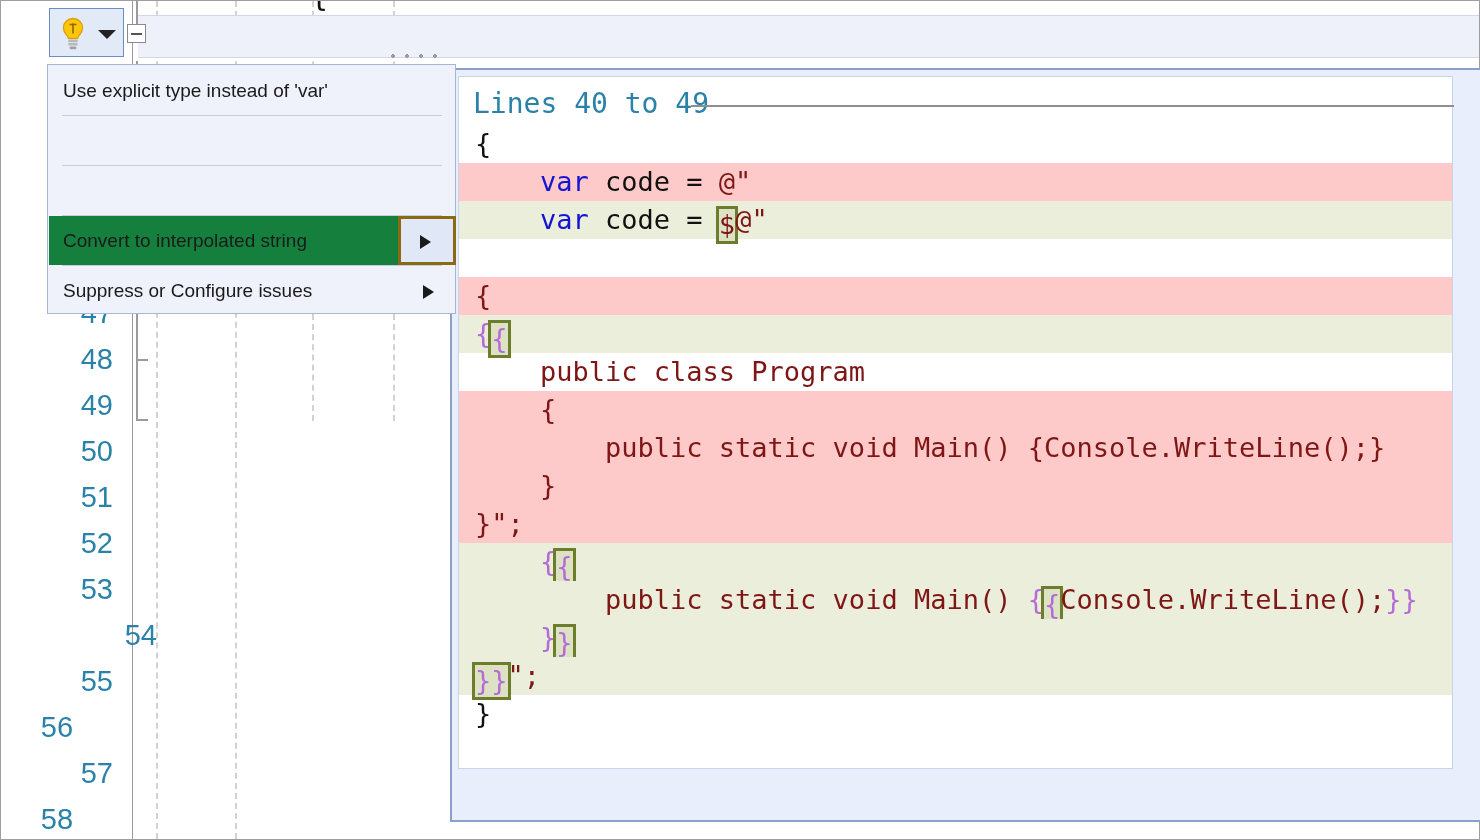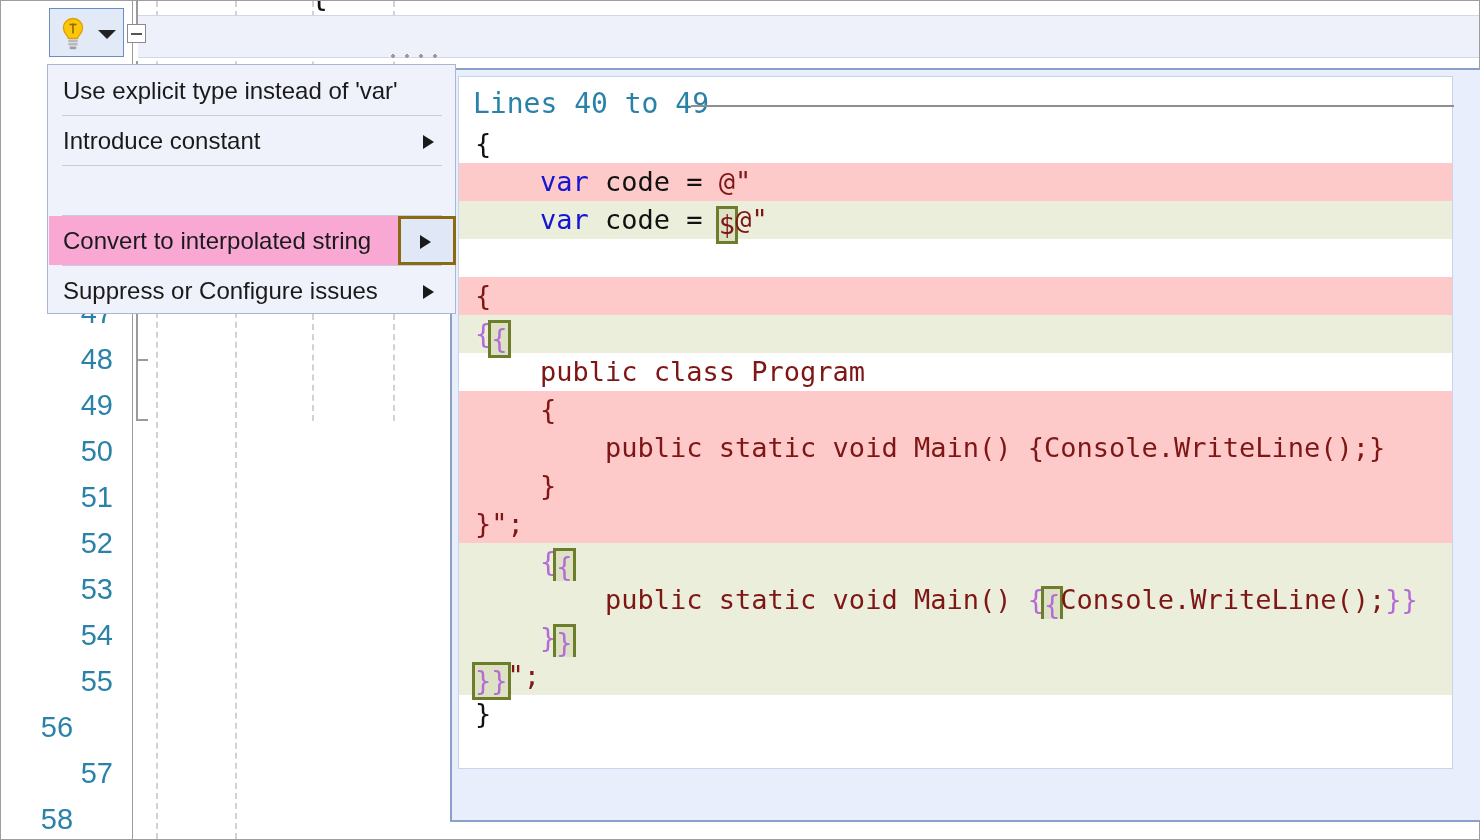--- a/index.html
+++ b/index.html
@@ -54,28 +54,28 @@
      border-left:9px solid transparent; border-right:9px solid transparent; border-top:9px solid #222; }
 
   
   #menu {
     position:absolute; left:46px; top:63px; width:409px; height:250px;
     background:#eff2fb; border:1px solid #a8b6d4; z-index:60;
   }
   .mi { position:absolute; left:1px; width:407px; height:49px; cursor:default; }
   .mi .lbl {
     position:absolute; left:14px; top:0; height:49px; line-height:49px;
-    font-size:24px; color:#1a1a1a; white-space:nowrap;
+    font-size:19px; color:#1a1a1a; white-space:nowrap;
   }
   .mi .arrow {
     position:absolute; right:22px; top:19px; width:0; height:0;
     border-top:7px solid transparent; border-bottom:7px solid transparent; border-left:11px solid #1a1a1a;
   }
   .msep { position:absolute; left:14px; width:380px; height:1px; background:#c6cde0; }
-  #mi4 { background:#f9a8d4; }
+  #mi4 { background:#15803d; }
   #mi4sub {
     position:absolute; left:349px; top:0px; width:58px; height:49px;
     border:3px solid #8a6a12; background:#e0e8f8;
   }
   #mi4sub .arrow2 { position:absolute; left:19px; top:16px; width:0; height:0;
     border-top:7px solid transparent; border-bottom:7px solid transparent; border-left:11px solid #1a1a1a; }
 
   
   #preview {
     position:absolute; left:449px; top:67px; width:1137px; height:754px;
@@ -132,21 +132,21 @@
         <div class="lnum" style="top: 160px;">44</div>
         <div class="lnum" style="top: 206px;">45</div>
         <div class="lnum" style="top: 252px;">46</div>
         <div class="lnum" style="top: 298px;">47</div>
         <div class="lnum" style="top: 344px;">48</div>
         <div class="lnum" style="top: 390px; padding-left: 24px;">49</div>
         <div class="lnum" style="top: 436px;">50</div>
         <div class="lnum" style="top: 482px;">51</div>
         <div class="lnum" style="top: 528px;">52</div>
         <div class="lnum" style="top: 574px;">53</div>
-        <div class="lnum" style="top: 620px;">54</div>
+        <div class="lnum" style="top: 620px; margin-left: 44px;">54</div>
         <div class="lnum" style="top: 666px;">55</div>
         <div class="lnum" style="top: 712px; text-align: center;">56</div>
         <div class="lnum" style="top: 758px;">57</div>
         <div class="lnum" style="top: 804px; text-align: center;">58</div>
       </div>
 
     <div class="outline-v" style="left:135px; top:0px; height:30px;"></div>
     <div class="outline-v" style="left:135px; top:60px; height:300px;"></div>
     <div class="outline-h" style="left:135px; top:358px; width:12px;"></div>
     <div class="outline-v" style="left:135px; top:360px; height:58px;"></div>
@@ -196,24 +196,20 @@
     </svg>
     <div id="bulbcaret"></div>
   </div>
 
   <div id="menu">
     <div class="mi" id="mi0" style="top:1px;">
       <span class="lbl">Use explicit type instead of 'var'</span>
     </div>
     <div class="msep" style="top:50px;"></div>
 
-    <div class="mi" id="mi1" style="top:51px;">
-      <span class="lbl">Introduce constant</span>
-      <span class="arrow"></span>
-    </div>
     <div class="msep" style="top:100px;"></div>
 
     <div class="msep" style="top:150px;"></div>
 
     <div class="mi" id="mi4" style="top:151px;">
       <span class="lbl">Convert to interpolated string</span>
       <div id="mi4sub">
         <span class="arrow2"></span>
       </div>
     </div>

